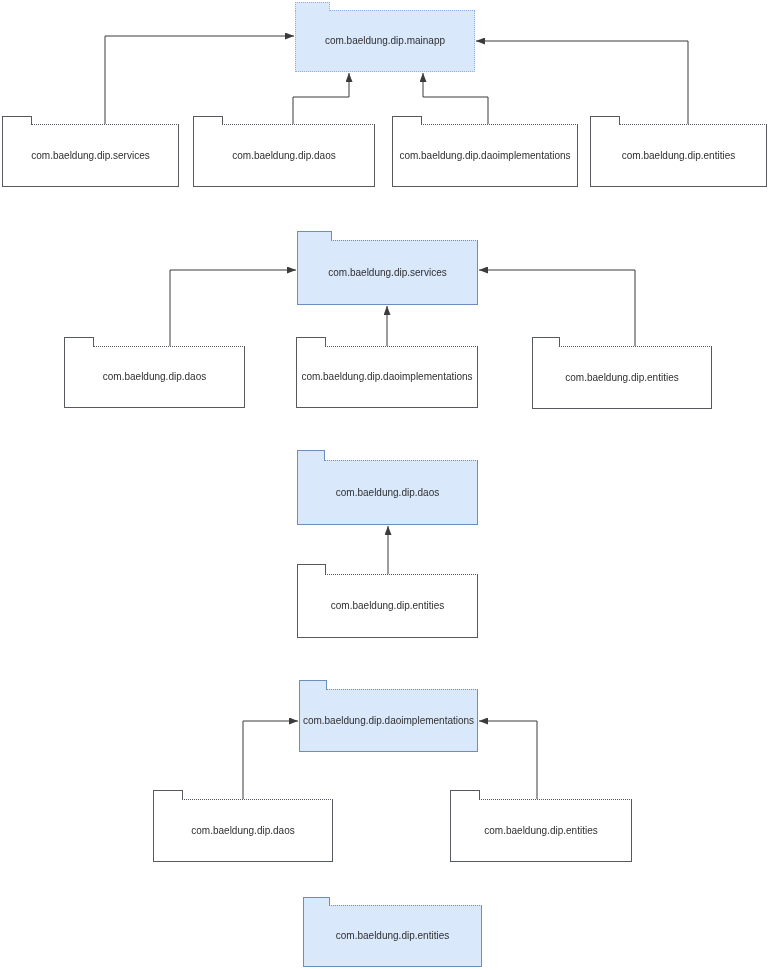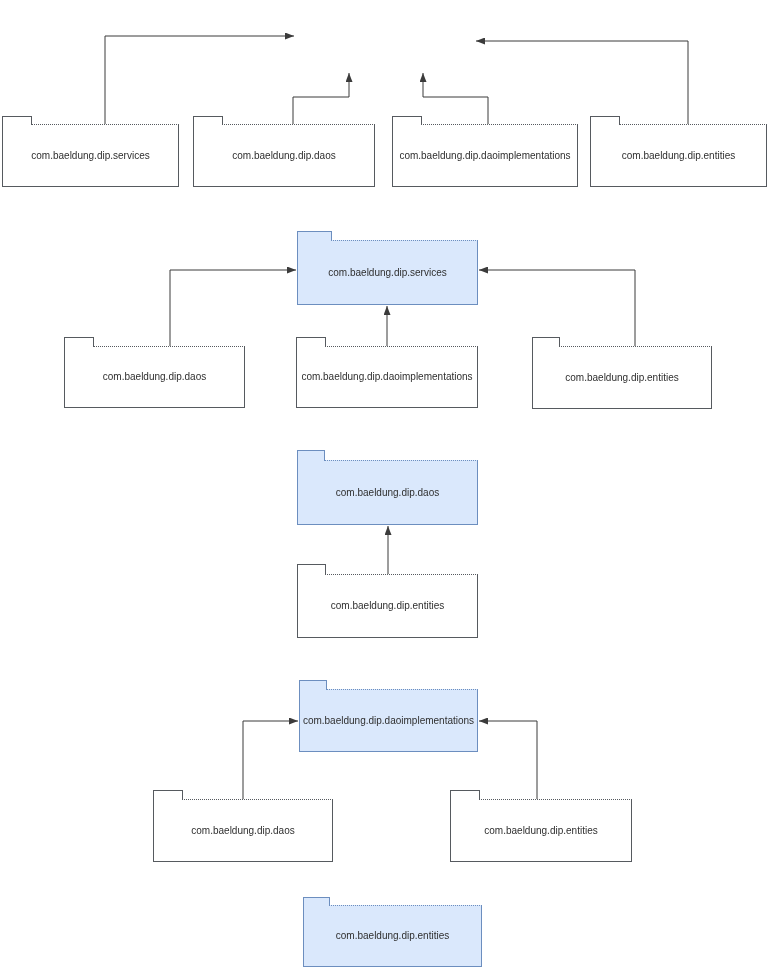--- a/index.html
+++ b/index.html
@@ -55,20 +55,24 @@
       <polyline points="293,124 293,97 349,97 349,73" fill="none" stroke="#3b3b3b" stroke-width="1" marker-end="url(#arrw)"></polyline>
       <polyline points="488,124 488,97 423,97 423,73" fill="none" stroke="#3b3b3b" stroke-width="1" marker-end="url(#arrw)"></polyline>
       <polyline points="688,124 688,41 476,41" fill="none" stroke="#3b3b3b" stroke-width="1" marker-end="url(#arrw)"></polyline>
       <polyline points="170,346 170,270 296,270" fill="none" stroke="#3b3b3b" stroke-width="1" marker-end="url(#arrw)"></polyline>
       <polyline points="387,346 387,306" fill="none" stroke="#3b3b3b" stroke-width="1" marker-end="url(#arrw)"></polyline>
       <polyline points="635,346 635,270 479,270" fill="none" stroke="#3b3b3b" stroke-width="1" marker-end="url(#arrw)"></polyline>
       <polyline points="388,574 388,526" fill="none" stroke="#3b3b3b" stroke-width="1" marker-end="url(#arrw)"></polyline>
       <polyline points="243,799 243,721 298,721" fill="none" stroke="#3b3b3b" stroke-width="1" marker-end="url(#arrw)"></polyline>
       <polyline points="537,799 537,721 479,721" fill="none" stroke="#3b3b3b" stroke-width="1" marker-end="url(#arrw)"></polyline>
     </svg>
+    <div class="pkg hl dotted" style="left: 295px; top: 10px; width: 180px; height: 62px;">
+      <div class="tab" style="width: 35px; height: 9px; top: -9px;"></div>
+      <span class="lbl">com.baeldung.dip.mainapp</span>
+    </div>
     <div class="pkg" style="left: 2px; top: 124px; width: 177px; height: 63px;">
       <div class="tab" style="width: 30px; height: 9px; top: -9px;"></div>
       <span class="lbl">com.baeldung.dip.services</span>
     </div>
     <div class="pkg" style="left: 193px; top: 124px; width: 182px; height: 63px;">
       <div class="tab" style="width: 30px; height: 9px; top: -9px;"></div>
       <span class="lbl">com.baeldung.dip.daos</span>
     </div>
     <div class="pkg" style="left: 392px; top: 124px; width: 186px; height: 63px;">
       <div class="tab" style="width: 30px; height: 9px; top: -9px;"></div>

